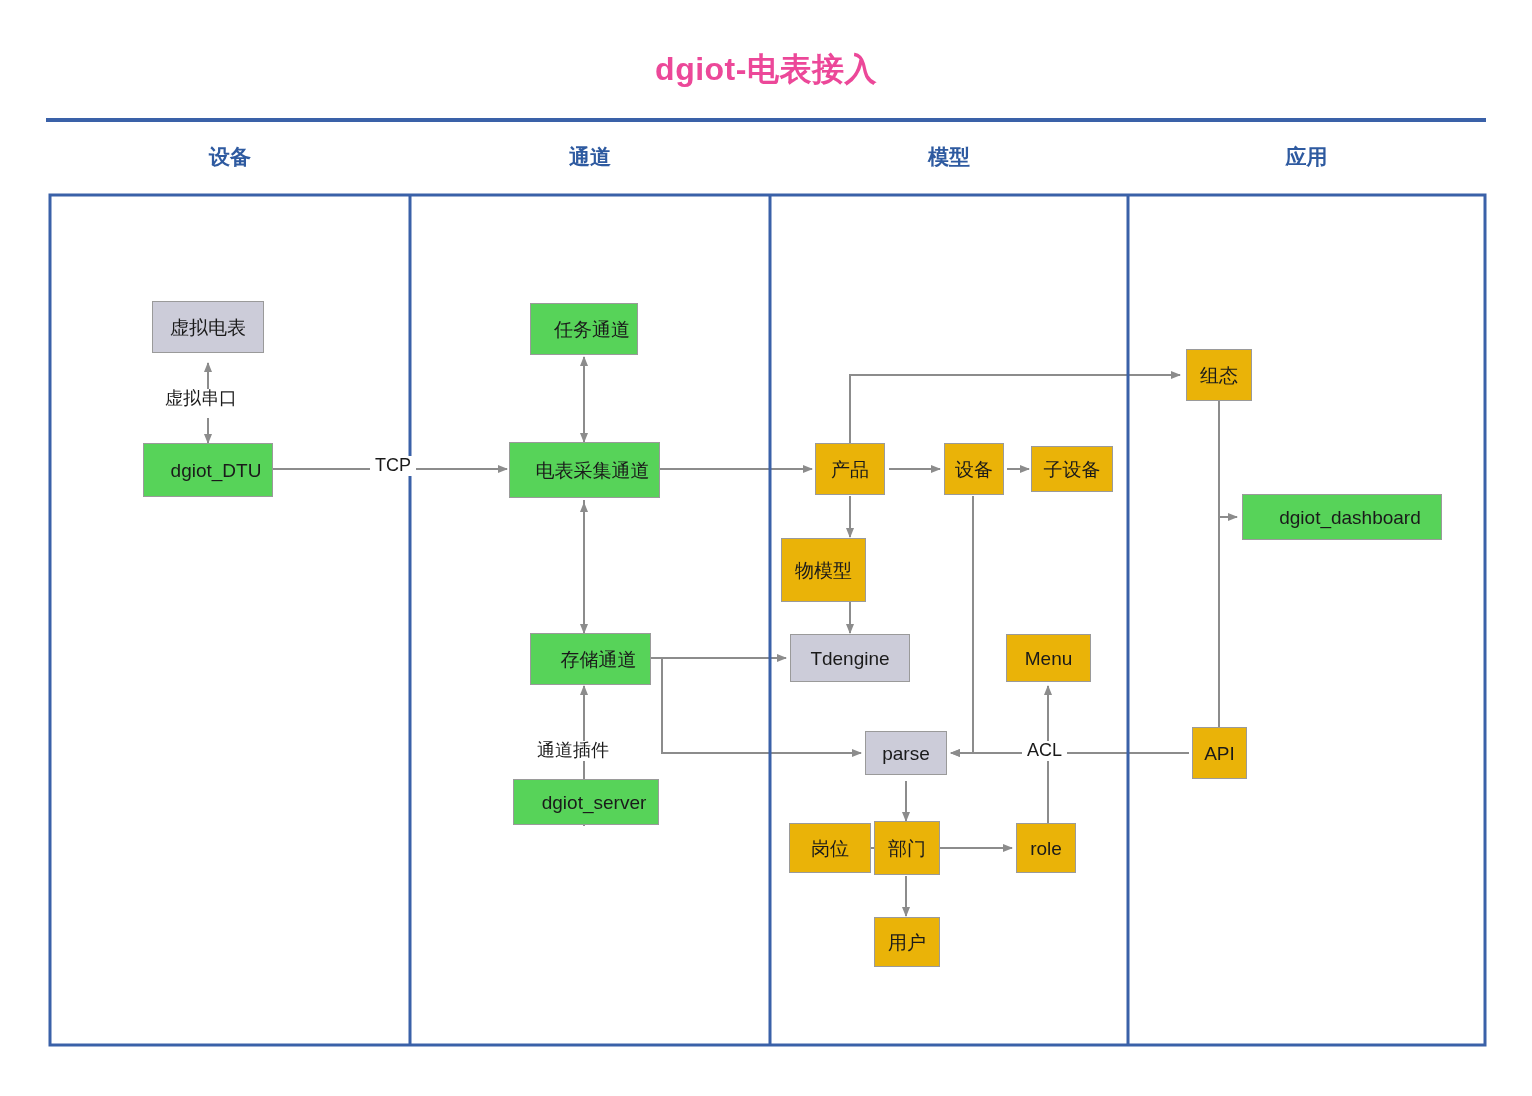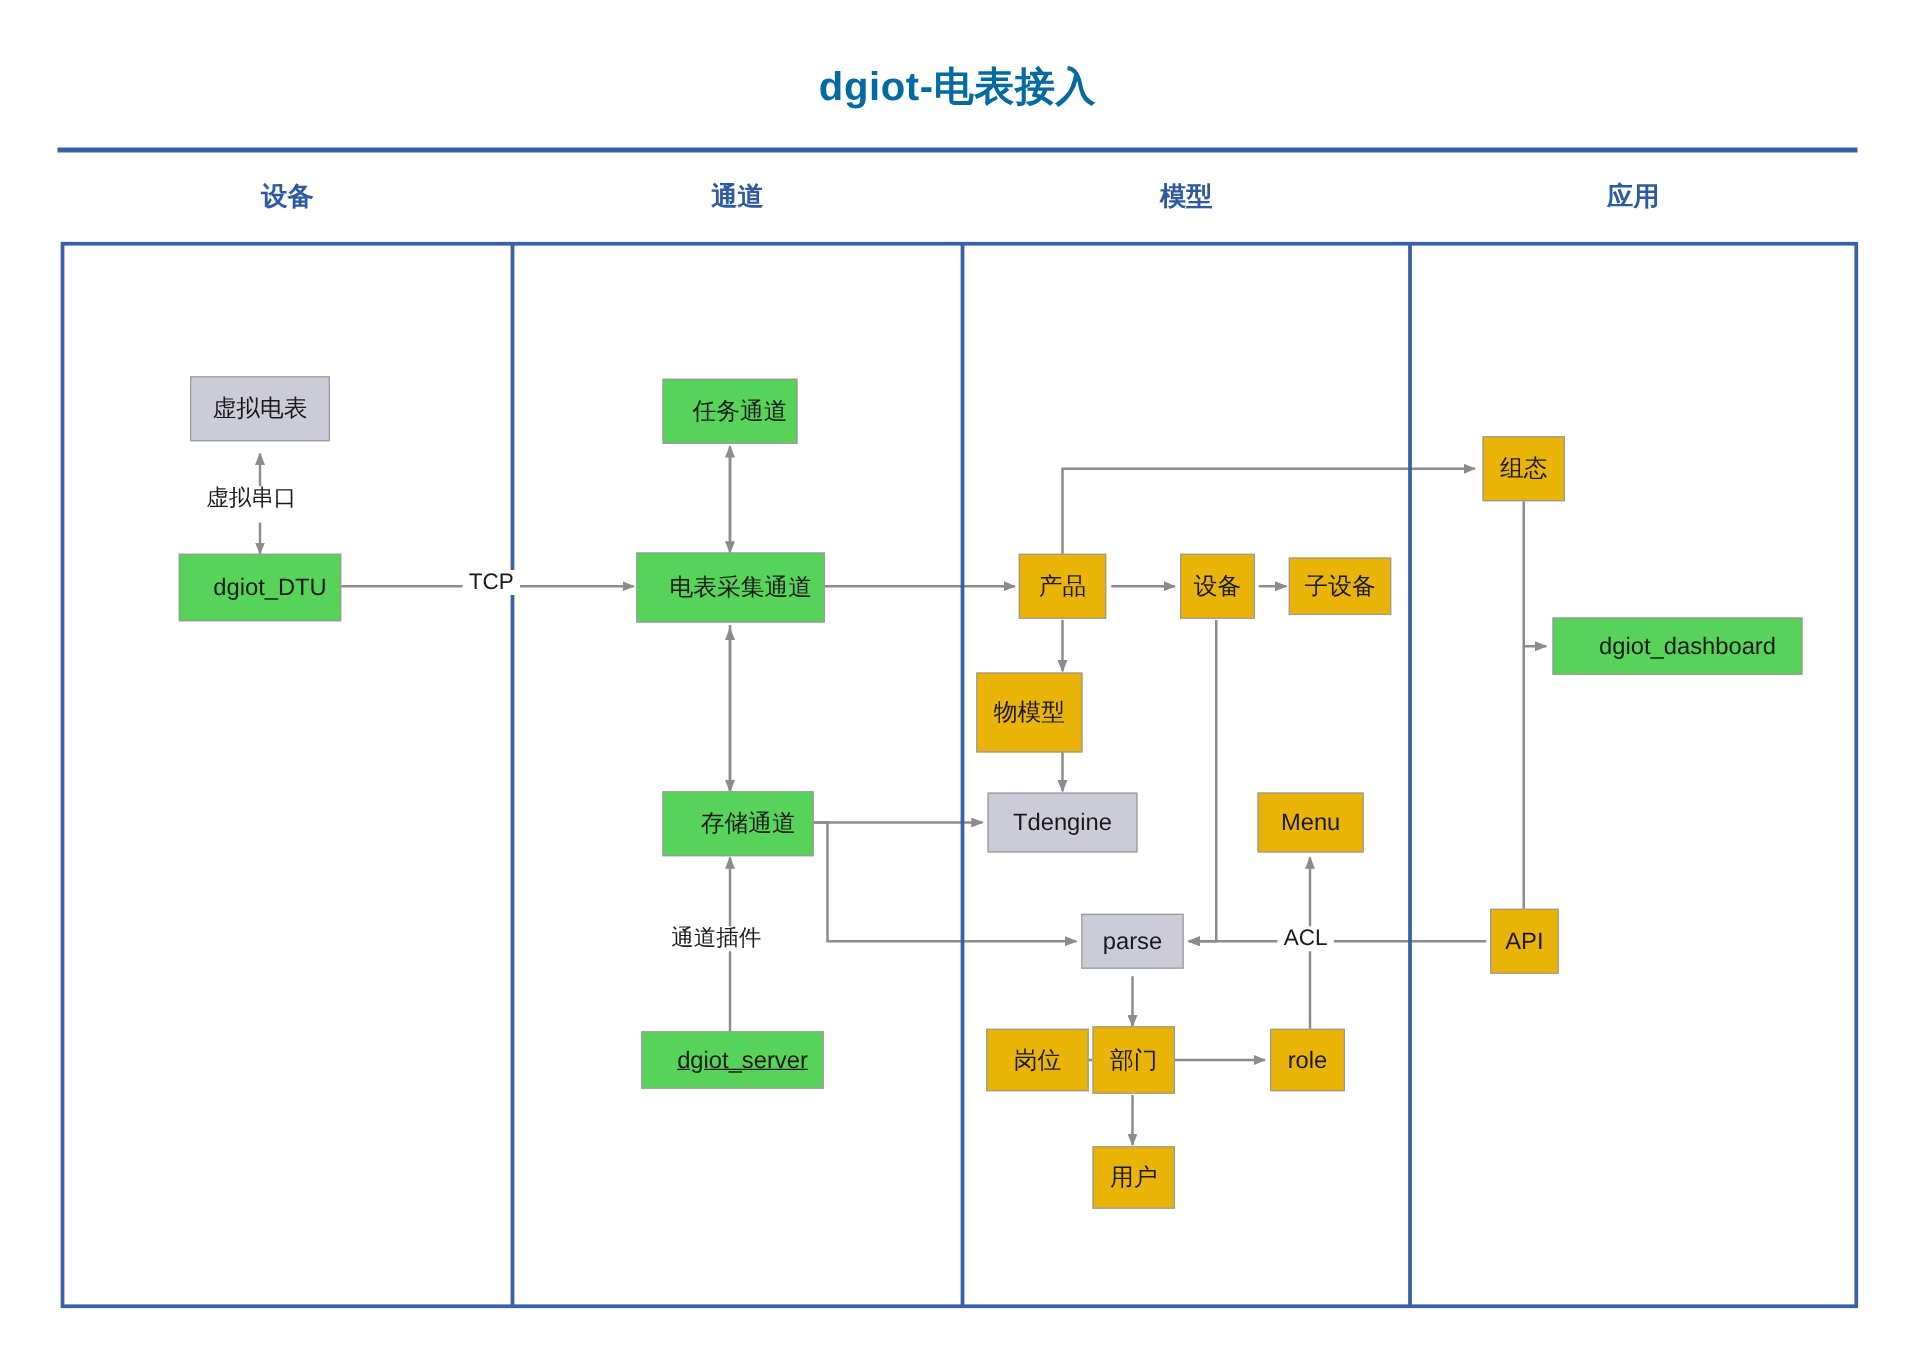--- a/index.html
+++ b/index.html
@@ -20,21 +20,21 @@
     height: 1096px;
   }
   .page-title {
     position: absolute;
     left: 0;
     top: 48px;
     width: 1532px;
     text-align: center;
     font-size: 32px;
     font-weight: bold;
-    color: #0369a1;
+    color: #ec4899;
     letter-spacing: 0.5px;
   }
   .title-rule {
     position: absolute;
     left: 46px;
     top: 118px;
     width: 1440px;
     height: 4px;
     background: #3A61A8;
   }
@@ -155,21 +155,21 @@
       <line x1="1128" y1="195" x2="1128" y2="1045" stroke-width="3"></line>
     </g>
   </svg>
 
   <div class="node gray" style="left:152px; top:301px; width:112px; height:52px;">虚拟电表</div>
   <div class="node green" style="left:143px; top:443px; width:130px; height:54px;">dgiot_DTU</div>
 
   <div class="node green" style="left:530px; top:303px; width:108px; height:52px;">任务通道</div>
   <div class="node green" style="left:509px; top:442px; width:151px; height:56px;">电表采集通道</div>
   <div class="node green" style="left:530px; top:595px; width:121px; height:52px;margin-top:38px;">存储通道</div>
-  <div class="node green" style="left:513px; top:825px; width:146px; height:46px;text-decoration:underline;">dgiot_server</div>
+  <div class="node green" style="left:513px; top:779px; width:146px; height:46px;">dgiot_server</div>
 
   <div class="node blue" style="left:815px; top:443px; width:70px;  height:52px;">产品</div>
   <div class="node blue" style="left:944px; top:443px; width:60px;  height:52px;">设备</div>
   <div class="node blue" style="left:1031px;top:446px; width:82px;  height:46px;">子设备</div>
   <div class="node blue" style="left:781px; top:538px; width:85px;  height:64px;">物模型</div>
   <div class="node gray" style="left:790px; top:634px; width:120px; height:48px;">Tdengine</div>
   <div class="node blue" style="left:1006px;top:634px; width:85px;  height:48px;">Menu</div>
   <div class="node gray" style="left:865px; top:731px; width:82px;  height:44px;">parse</div>
   <div class="node blue" style="left:789px; top:823px; width:82px;  height:50px;">岗位</div>
   <div class="node blue" style="left:874px; top:821px; width:66px;  height:54px;">部门</div>

